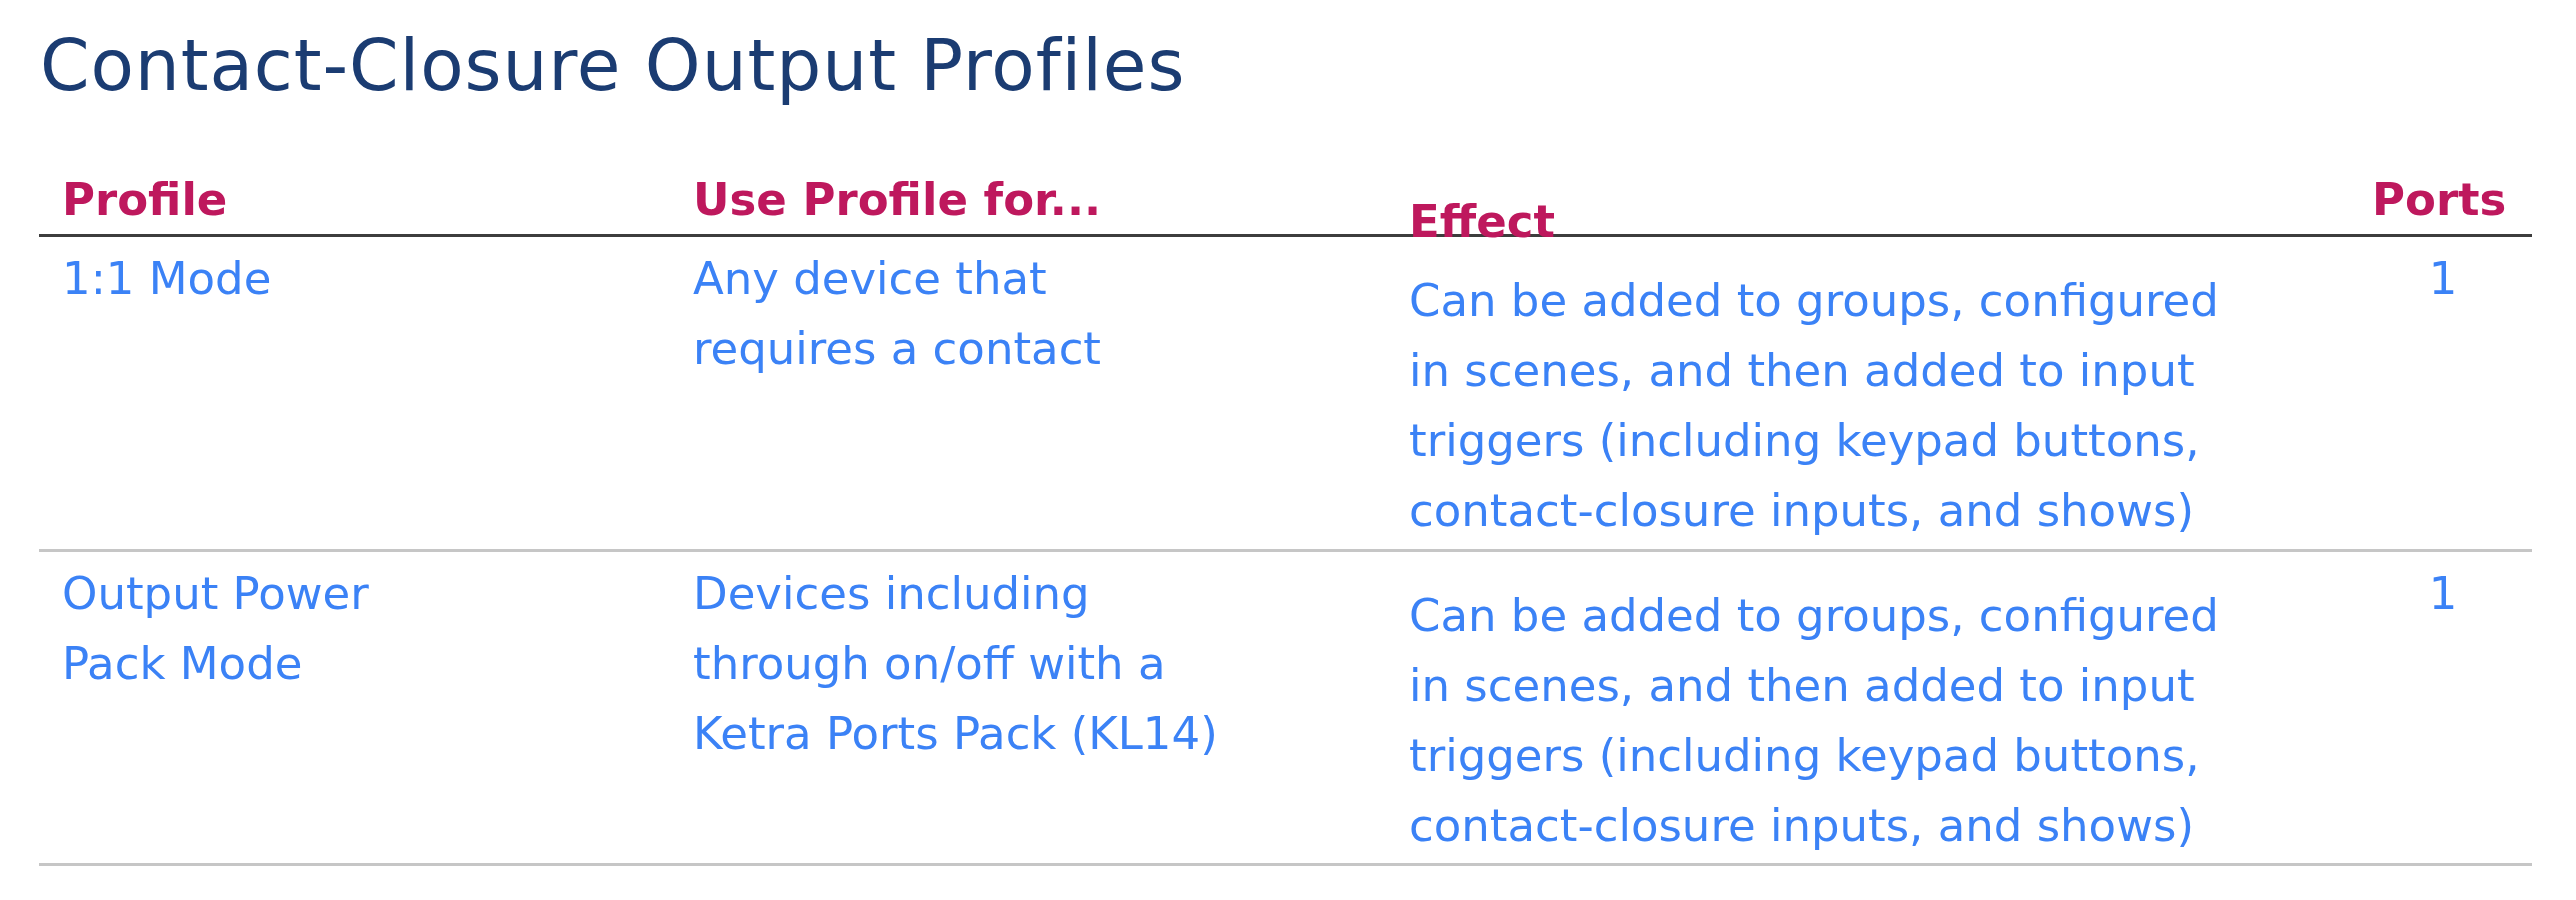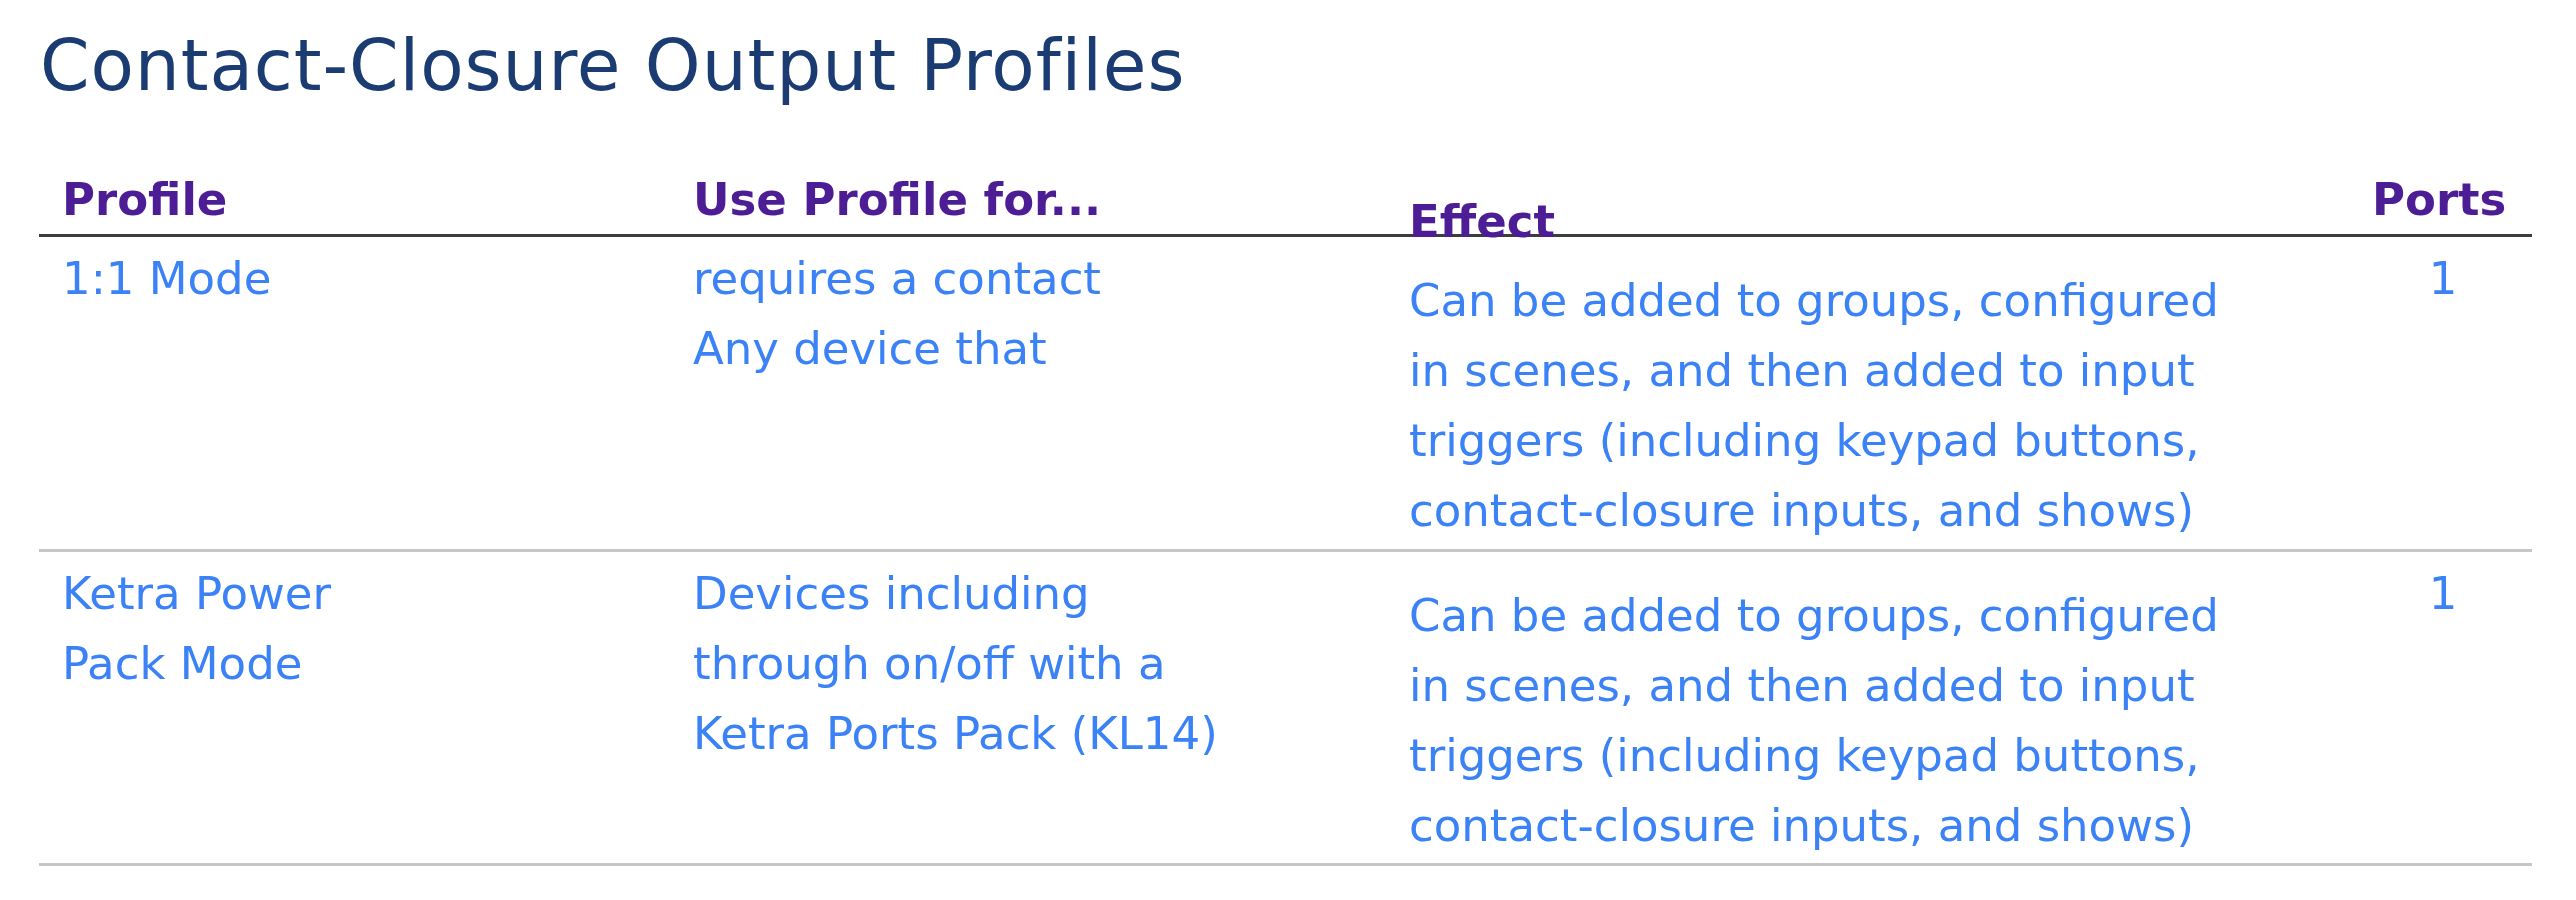--- a/index.html
+++ b/index.html
@@ -38,21 +38,21 @@
       height: 68px;
       border-bottom: 3.5px solid #3d3d3d;
     }
     .th {
       position: absolute;
       top: 0;
       font-size: 45px;
       font-weight: bold;
       line-height: 68px;
       white-space: nowrap;
-      color: #4c1d95;
+      color: #be185d;
     }
     .row {
       position: relative;
       border-bottom: 3.5px solid #c6c6c6;
     }
     .row.r1 { height: 312px; }
     .row.r2 { height: 311px; }
     .cell {
       position: absolute;
       top: 7px;
@@ -79,35 +79,35 @@
     <div class="th c2">Use Profile for...</div>
     <div class="th c3">Effect</div>
     <div class="th c4">Ports</div>
   </div>
 
   <div class="row r1">
     <div class="cell c1">
       <span class="line">1:1 Mode</span>
     </div>
     <div class="cell c2">
+      <span class="line">Any device that</span>
       <span class="line">requires a contact</span>
-      <span class="line">Any device that</span>
     </div>
     <div class="cell c3">
       <span class="line">Can be added to groups, configured</span>
       <span class="line">in scenes, and then added to input</span>
       <span class="line">triggers (including keypad buttons,</span>
       <span class="line">contact-closure inputs, and shows)</span>
     </div>
     <div class="cell c4">1</div>
   </div>
 
   <div class="row r2">
     <div class="cell c1">
-      <span class="line">Ketra Power</span>
+      <span class="line">Output Power</span>
       <span class="line">Pack Mode</span>
     </div>
     <div class="cell c2">
       <span class="line">Devices including</span>
       <span class="line">through on/off with a</span>
       <span class="line">Ketra Ports Pack (KL14)</span>
     </div>
     <div class="cell c3">
       <span class="line">Can be added to groups, configured</span>
       <span class="line">in scenes, and then added to input</span>

